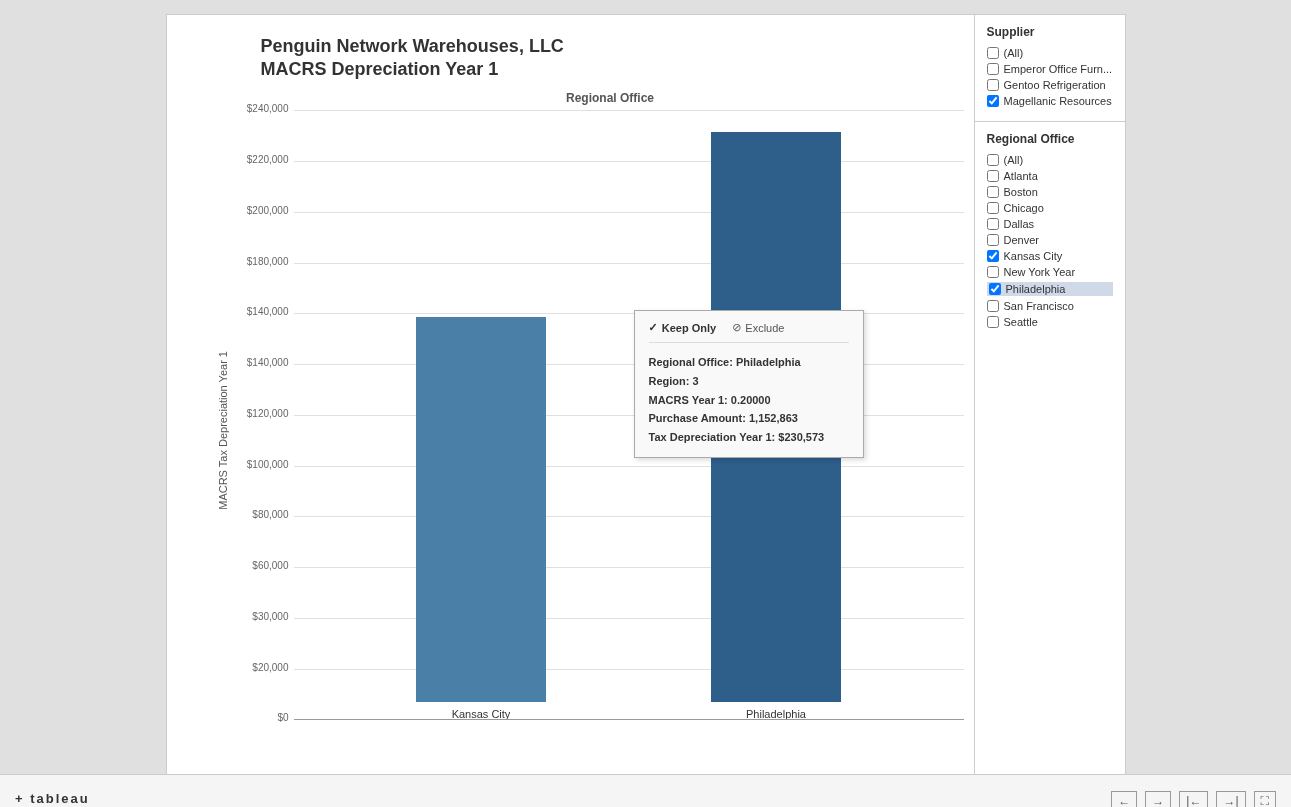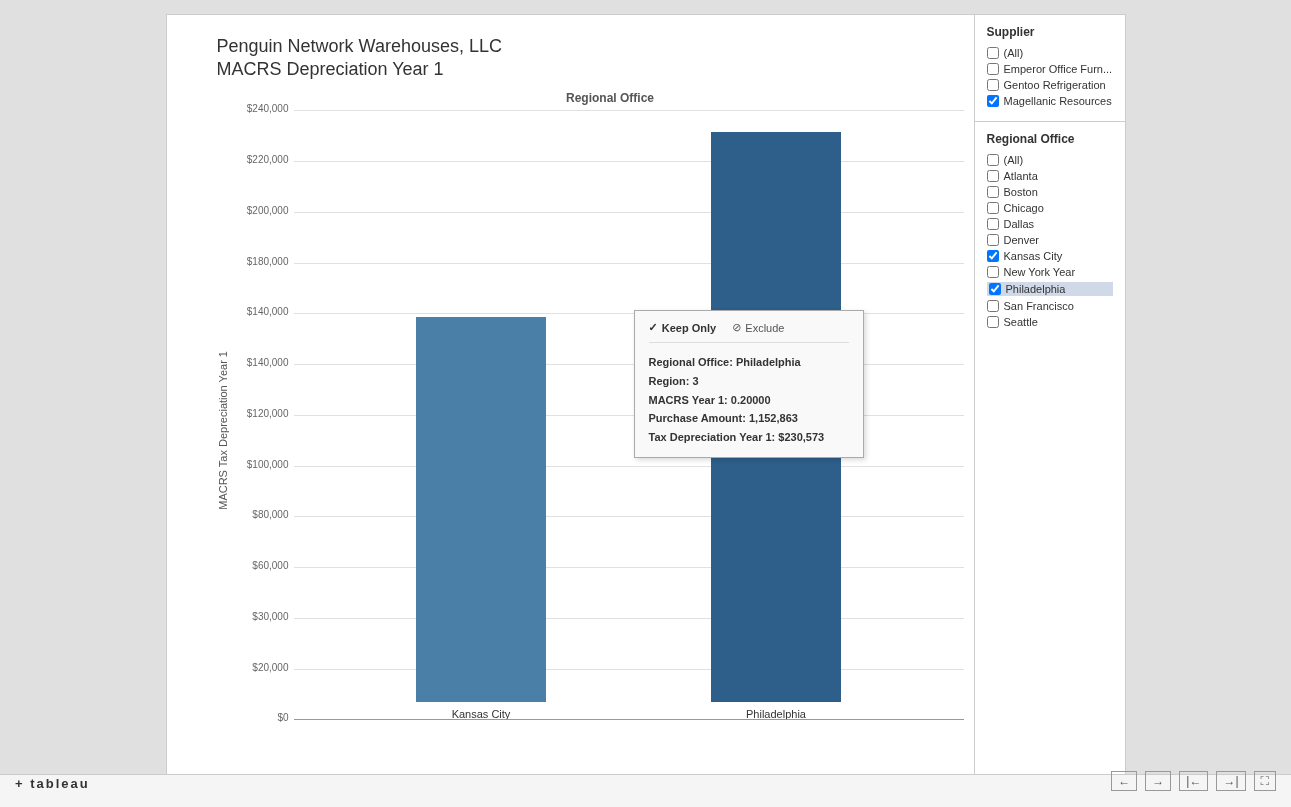--- a/index.html
+++ b/index.html
@@ -27,24 +27,25 @@
     
     .chart-area {
       flex: 1;
       padding: 20px 10px 50px 50px;
       position: relative;
       border-right: 1px solid #ccc;
     }
 
     .chart-title {
       font-size: 18px;
-      font-weight: normal;
+      font-weight: bold;
       color: #333;
       line-height: 1.3;
       margin-bottom: 10px;
+      margin-left: 44px;
     }
 
     .chart-subtitle {
       font-size: 12px;
       font-weight: bold;
       color: #555;
       text-align: center;
       margin-bottom: 5px;
       margin-left: 40px;
     }
@@ -432,21 +433,21 @@
               <input type="checkbox" style="">
               <span>Seattle</span>
             </div>
           </div>
       </div>
 
     </div>
 
   </div>
 
-  <div style="position:absolute; bottom:0; left:0; right:0; height:30px; background:#f5f5f5; border-top:1px solid #ccc; display:flex; align-items:flex-end; justify-content:space-between; padding:16px 15px;">
+  <div style="position:absolute; bottom:0; left:0; right:0; height:30px; background:#f5f5f5; border-top:1px solid #ccc; display:flex; align-items:flex-start; justify-content:space-between; padding:16px 15px;">
     <div style="font-size:13px; font-weight:bold; color:#333; letter-spacing:2px;">
       <span>+ tableau</span>
     </div>
     <div class="nav-buttons">
       <button class="nav-btn">←</button>
       <button class="nav-btn">→</button>
       <button class="nav-btn">|←</button>
       <button class="nav-btn">→|</button>
       <button class="nav-btn">⛶</button>
     </div>

